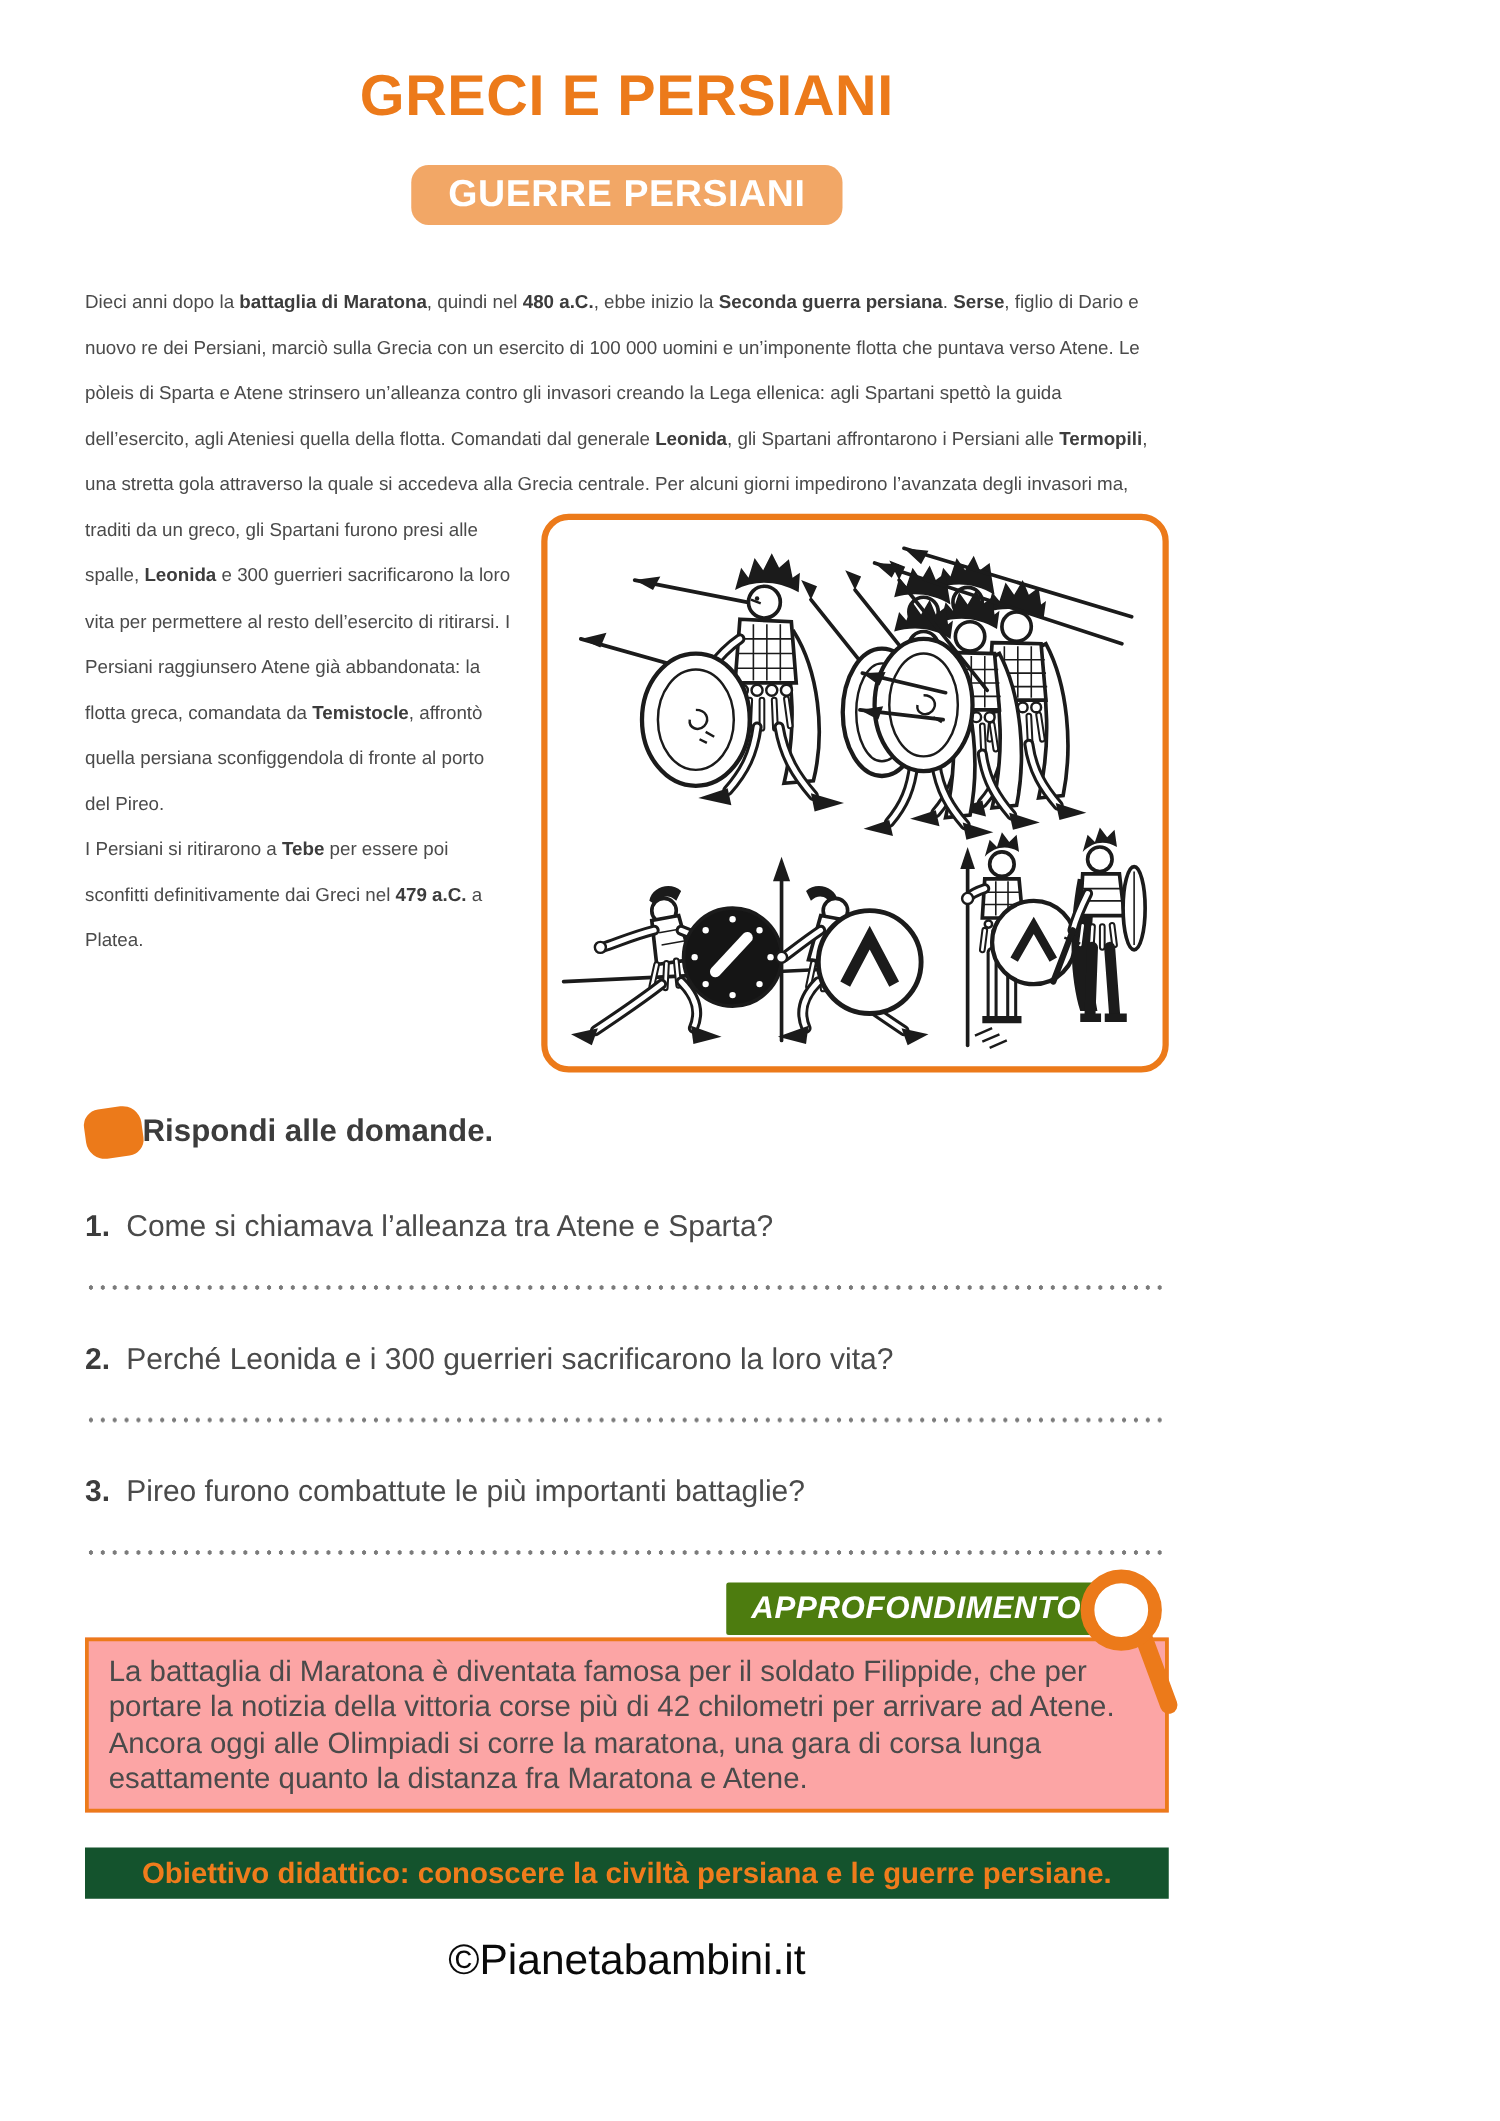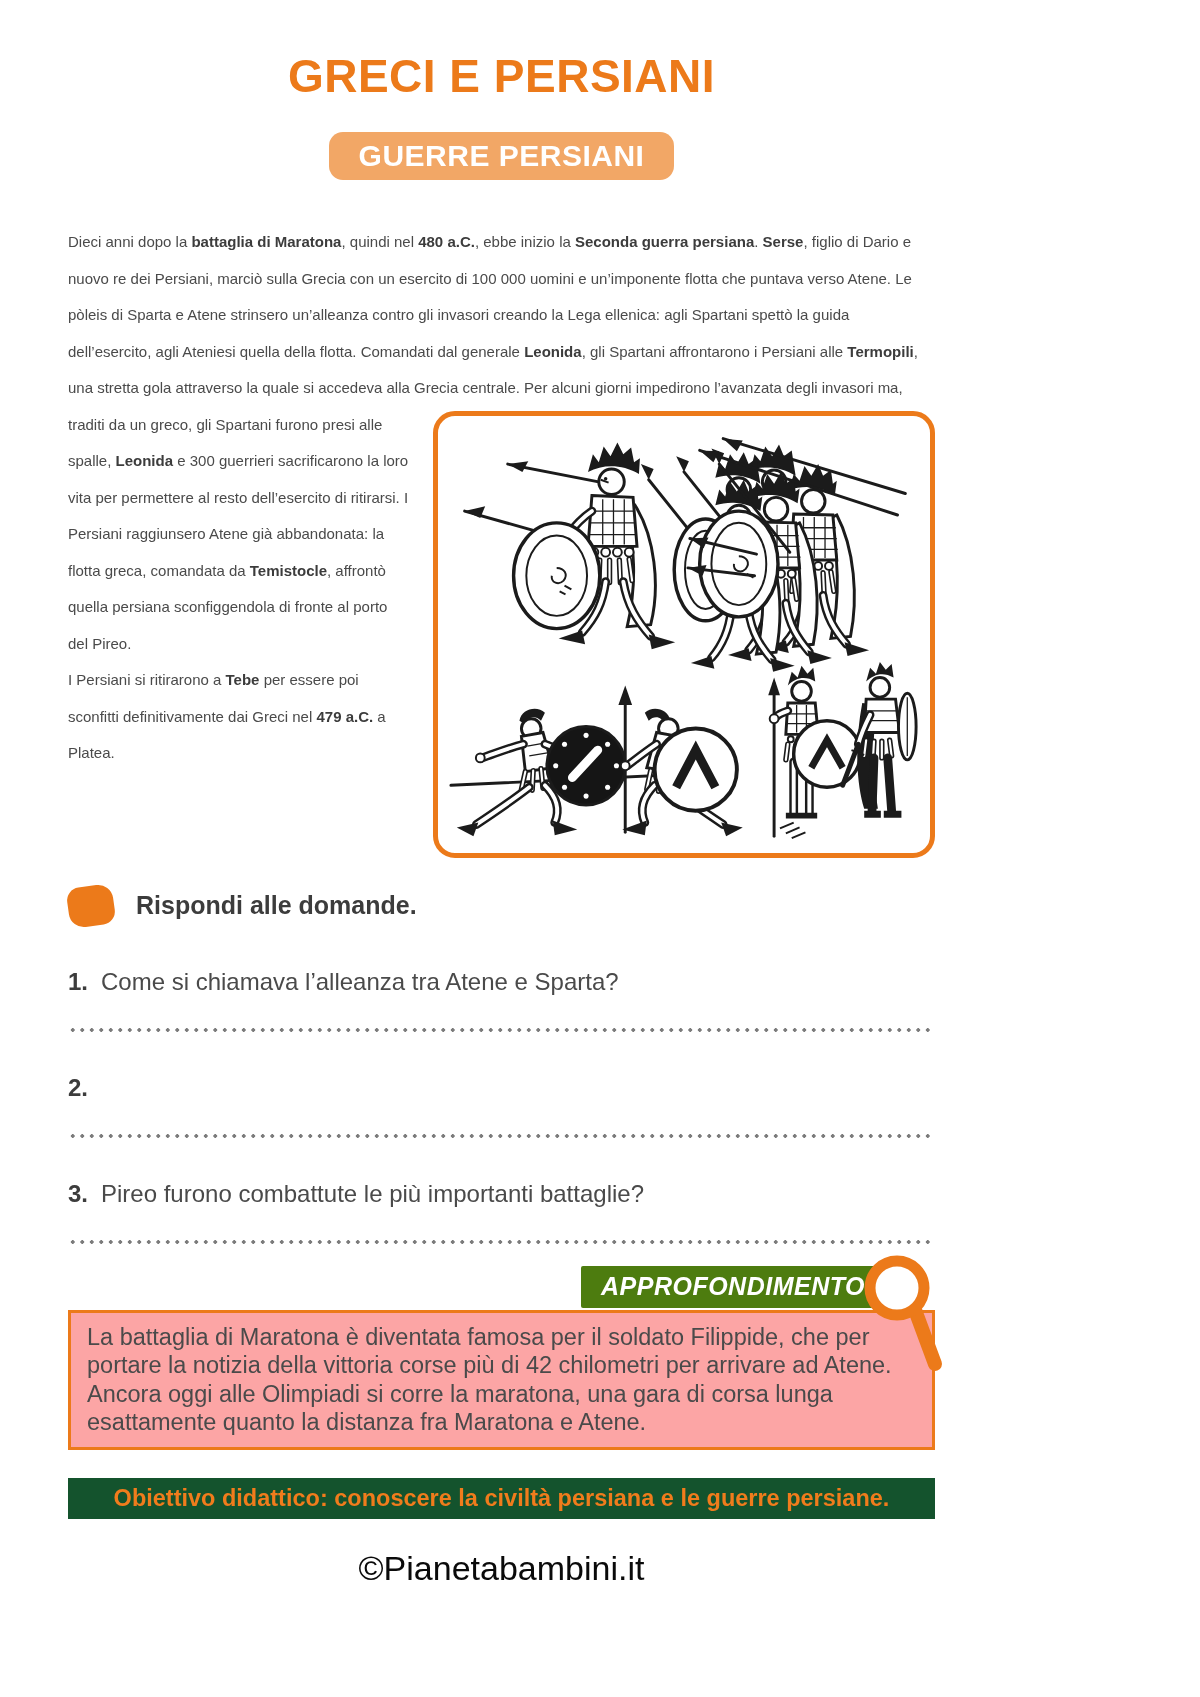--- a/index.html
+++ b/index.html
@@ -30,21 +30,21 @@
   .ln2{stroke:#1b1b1b;stroke-width:2;fill:none;}
   .ln3{stroke:#1b1b1b;stroke-width:3;fill:none;stroke-linecap:round;}
   .dk{fill:#1b1b1b;stroke:none;}
   .limbO{stroke:#1b1b1b;stroke-width:9;fill:none;stroke-linecap:round;}
   .limbI{stroke:#fff;stroke-width:4;fill:none;stroke-linecap:round;}
   .fr5{stroke:#1b1b1b;stroke-width:5.5;fill:none;stroke-linecap:round;}
   .fr25{stroke:#fff;stroke-width:2.2;fill:none;stroke-linecap:round;}
 
   
   .qs{clear:both;padding-top:22px;}
-  .qhead{display:flex;align-items:center;gap:22px;}
+  .qhead{display:flex;align-items:center;}
   .note-ic{width:46px;height:40px;background:#EC7A1A;border-radius:13px 15px 13px 15px;
            transform:rotate(-8deg);}
   .qhead-t{font-size:25px;font-weight:700;color:#3C3C3C;}
   .qrow{margin-top:42px;font-size:24px;color:#4A4A4A;display:flex;}
   .qnum{font-weight:700;color:#3C3C3C;min-width:33px;}
   .dots{height:4px;margin-top:32px;
         background-image:radial-gradient(circle,#7b7b7b 1.6px,transparent 1.9px);
         background-size:9.5px 4px;background-position:0 50%;background-repeat:repeat-x;}
 
   
@@ -254,20 +254,21 @@
       </div>
 
       <div class="qrow">
         <span class="qnum">1.</span>
         <span>Come si chiamava l’alleanza tra Atene e Sparta?</span>
       </div>
       <div class="dots"></div>
 
       <div class="qrow">
         <span class="qnum">2.</span>
+        <span>Perché Leonida e i 300 guerrieri sacrificarono la loro vita?</span>
       </div>
       <div class="dots"></div>
 
       <div class="qrow">
         <span class="qnum">3.</span>
         <span>Pireo furono combattute le più importanti battaglie?</span>
       </div>
       <div class="dots"></div>
     </div>
 

